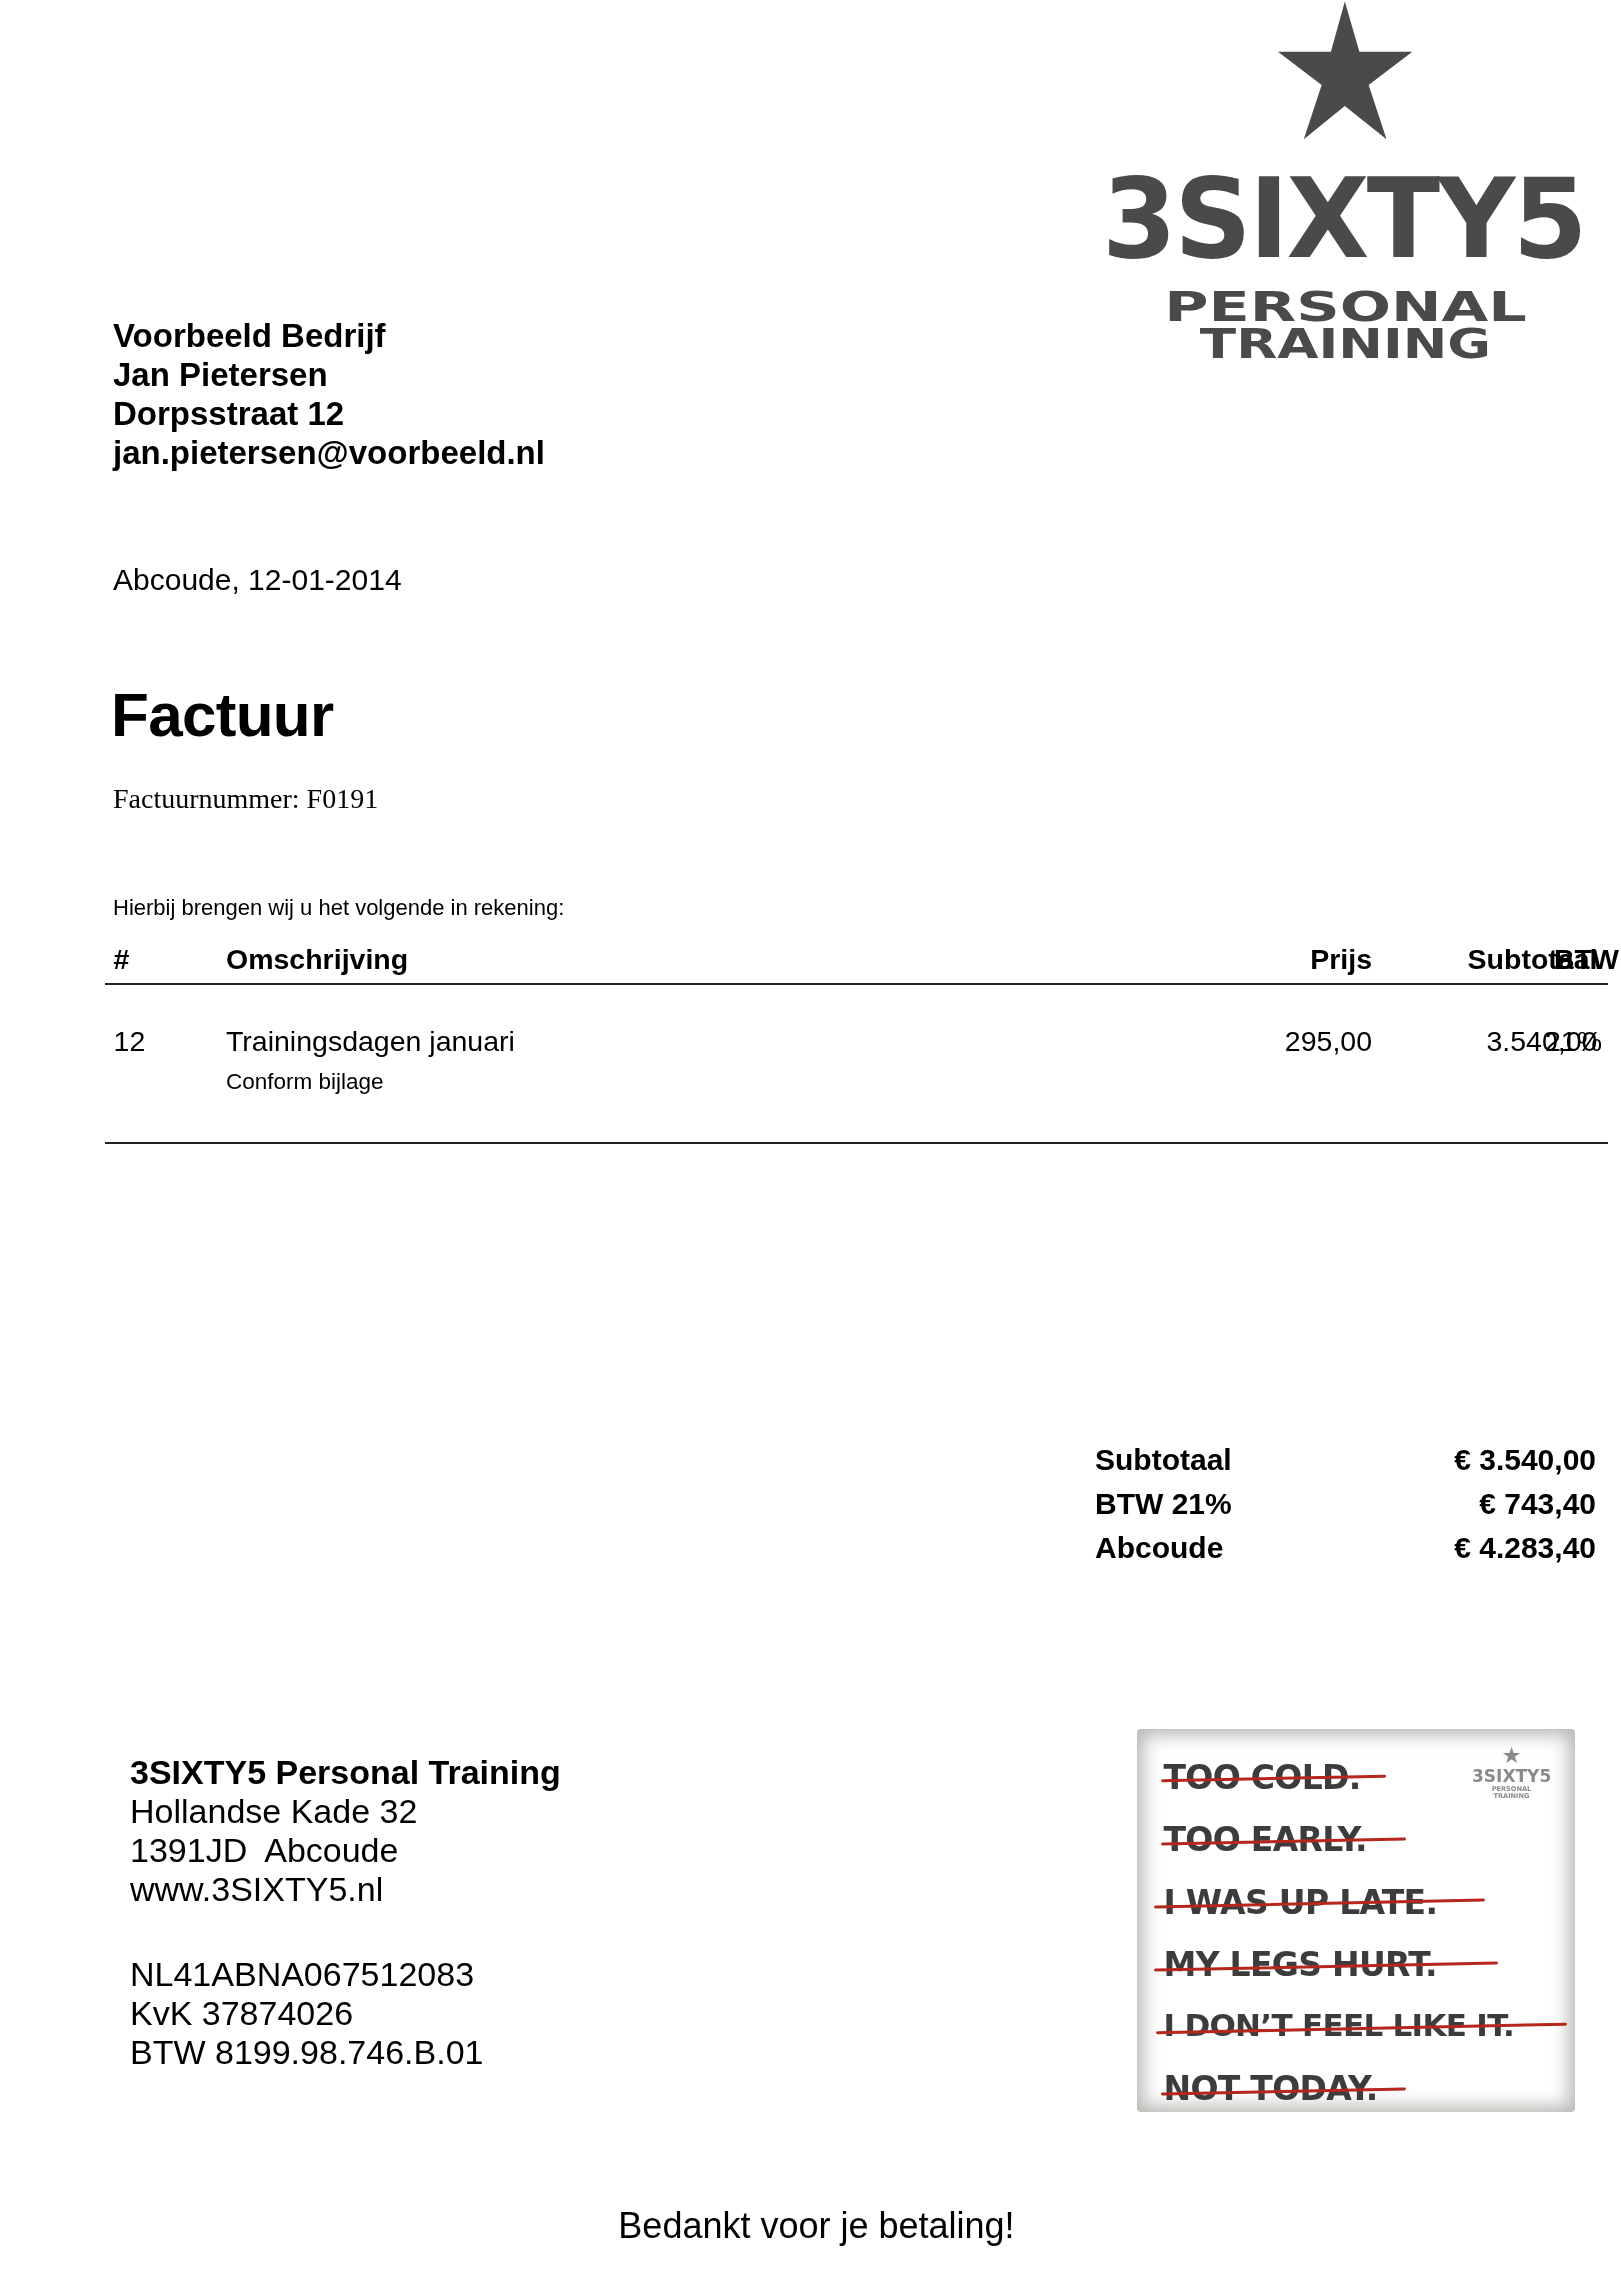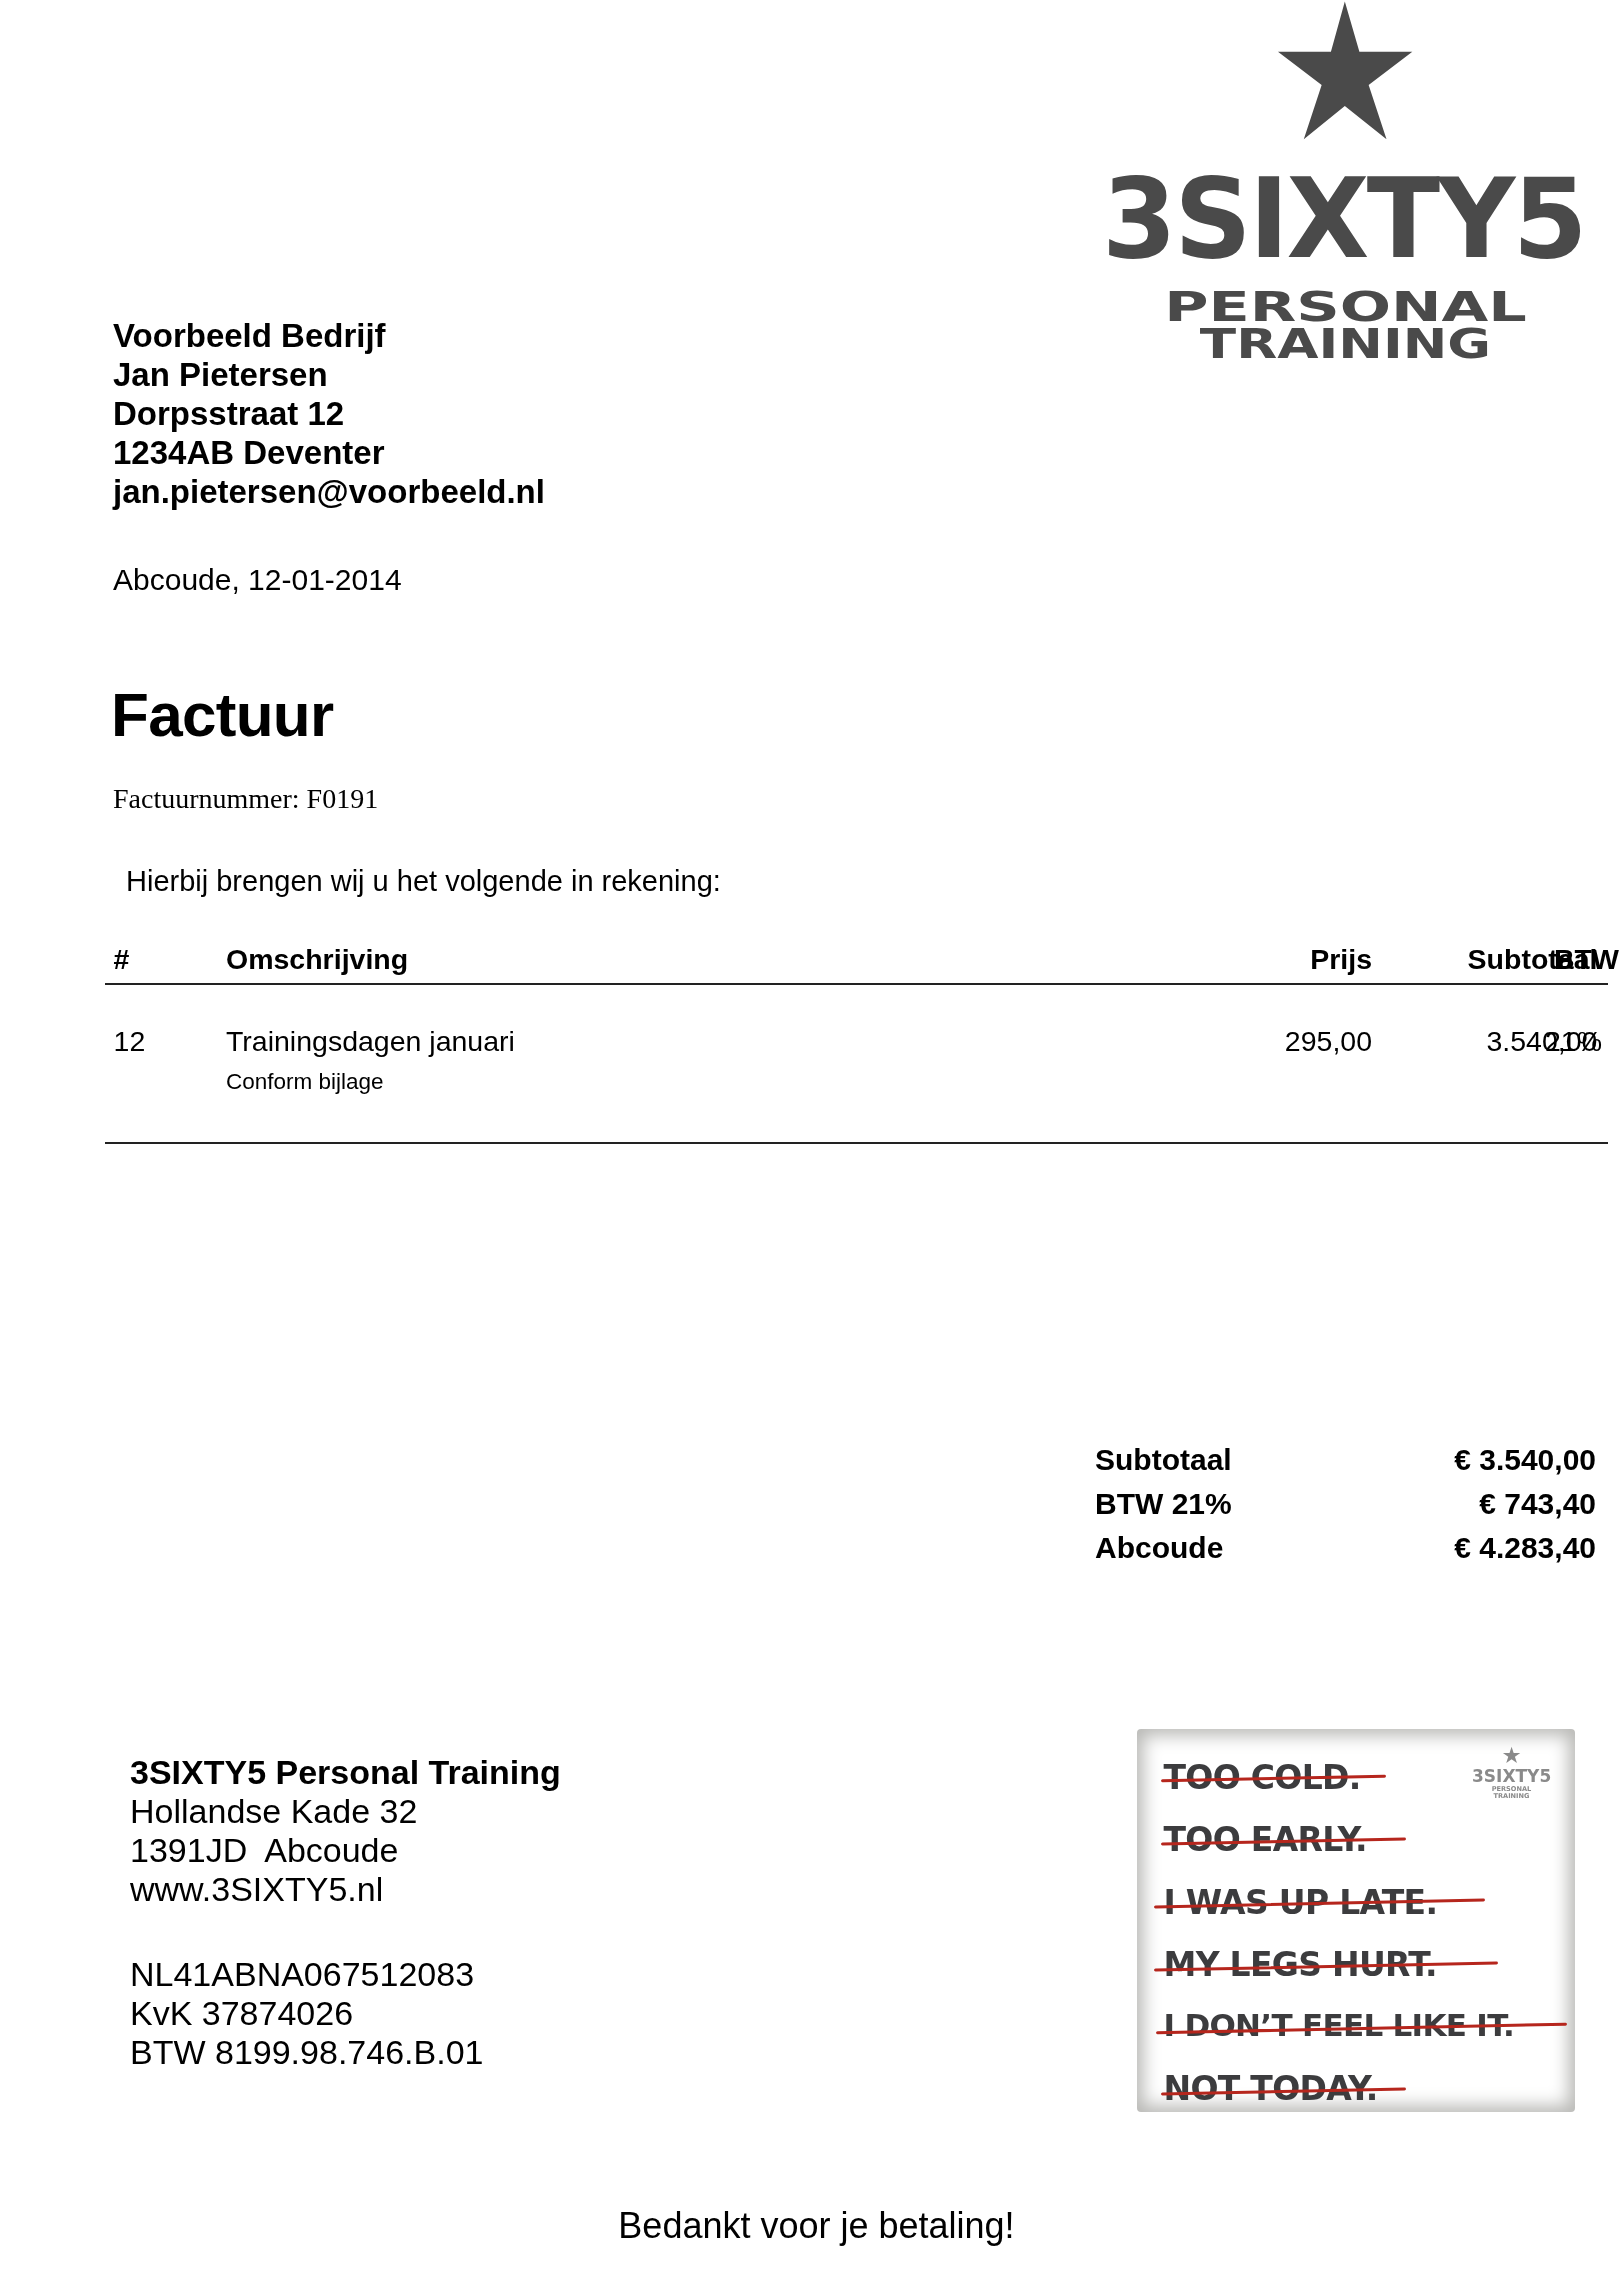--- a/index.html
+++ b/index.html
@@ -6,21 +6,21 @@
   body { width:1621px; height:2295px; position:relative; overflow:hidden;
          font-family:"Liberation Sans", "DejaVu Sans", sans-serif; color:#000; }
   .abs { position:absolute; }
   .logo { left:1092px; top:0; width:503px; height:371px; }
   .logo svg { width:100%; height:100%; display:block; }
   .addr { left:113px; top:316px; font-size:33px; line-height:39px;font-weight:bold; }
   .addr div { white-space:nowrap; }
   .date { left:113px; top:563px; font-size:30px; }
   .title { left:111px; top:646px; font-size:62px; font-weight:bold; letter-spacing:-0.7px;margin-top:33px; }
   .invno { left:113px; top:783px; font-size:28px;font-family:Liberation Serif, serif; }
-  .intro { left:113px; top:865px; font-size:29px;margin-left:13px; }
+  .intro { left:113px; top:895px; font-size:22px; }
   .table { left:105px; top:943px; width:1503px; }
   .thead { position:relative; height:41px; font-weight:bold; font-size:28.5px; }
   .thead span, .trow span { position:absolute; white-space:nowrap; }
   .rule { position:absolute; left:0; width:1503px; height:2px; background:#222; }
   .trow { position:relative; font-size:28.5px; }
   .c-num { left:8.6px; }
   .c-desc { left:121px; }
   .sub-desc { font-size:22.5px; }
   .totals { left:1095px; top:1438px; width:501px; font-size:30px; font-weight:bold; line-height:44px; }
   .totals .trow2 { display:flex; justify-content:space-between; }
@@ -47,21 +47,20 @@
     <text x="380" y="388" text-anchor="middle" font-family="DejaVu Sans, sans-serif" font-weight="bold" font-size="168" fill="#4a4a4a" letter-spacing="-4" textLength="730" lengthAdjust="spacingAndGlyphs">3SIXTY5</text>
     <text x="383" y="484" text-anchor="middle" font-family="DejaVu Sans, sans-serif" font-weight="bold" font-size="62" fill="#4a4a4a" textLength="548" lengthAdjust="spacingAndGlyphs">PERSONAL</text>
     <text x="383" y="540" text-anchor="middle" font-family="DejaVu Sans, sans-serif" font-weight="bold" font-size="62" fill="#4a4a4a" textLength="440" lengthAdjust="spacingAndGlyphs">TRAINING</text>
   </svg>
 </div>
 
 <div class="abs addr">
   <div>Voorbeeld Bedrijf</div>
   <div>Jan Pietersen</div>
   <div>Dorpsstraat 12</div>
-  <div>1234AB Deventer</div>
   <div>jan.pietersen@voorbeeld.nl</div>
 </div>
 
 <div class="abs date">Abcoude, 12-01-2014</div>
 <div class="abs title">Factuur</div>
 <div class="abs invno">Factuurnummer: F0191</div>
 <div class="abs intro">Hierbij brengen wij u het volgende in rekening:</div>
 
 <div class="abs table">
   <div class="thead">

